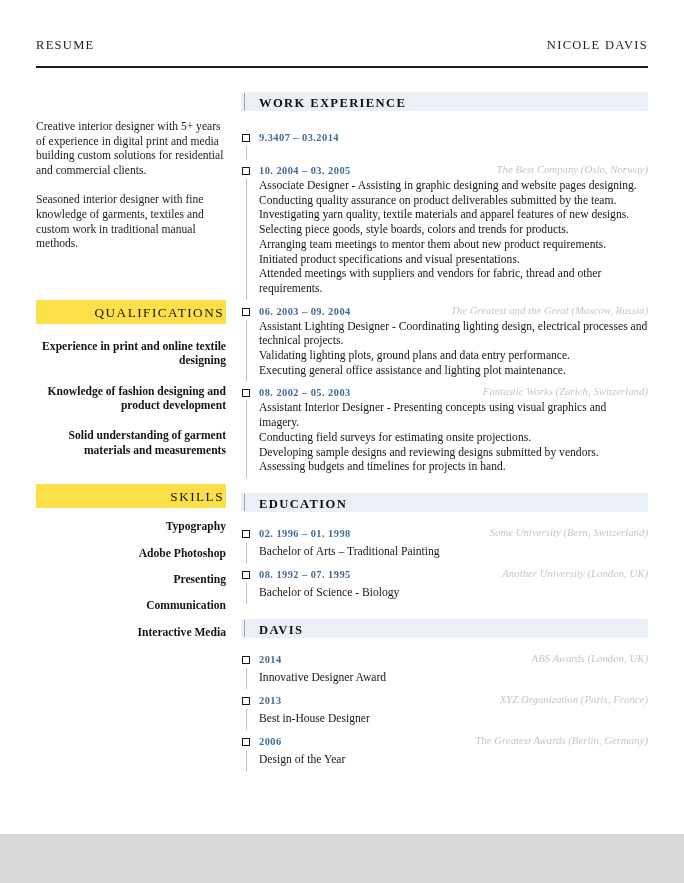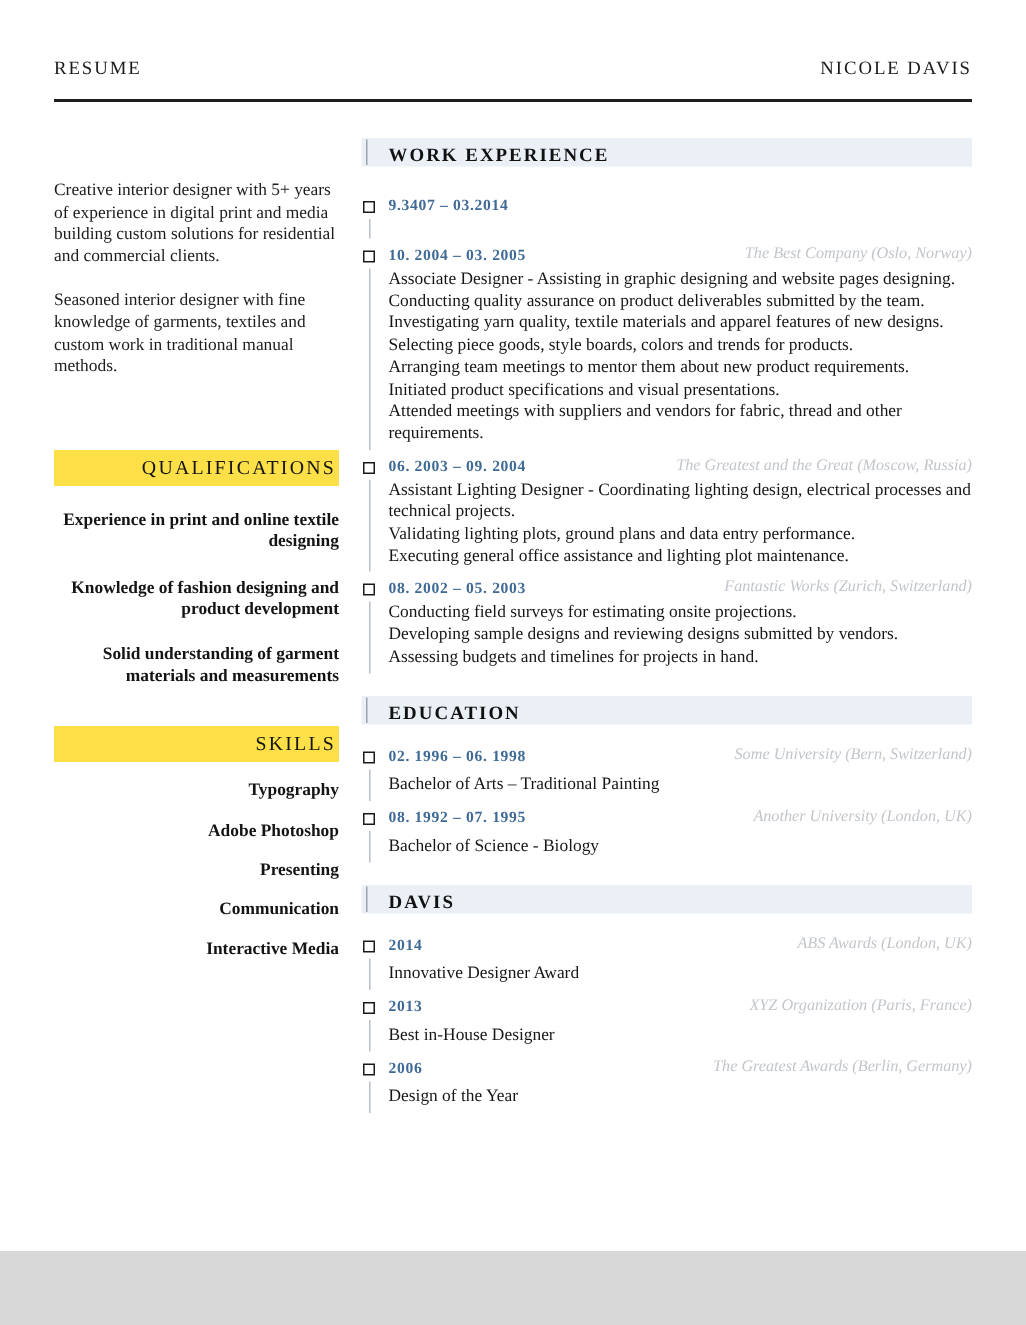--- a/index.html
+++ b/index.html
@@ -272,20 +272,21 @@
         </div>
 
         <div class="entry">
           <span class="marker"></span>
           <span class="vline"></span>
           <div class="entry-head">
             <span class="entry-date">08. 2002 – 05. 2003</span>
             <span class="entry-org">Fantastic Works (Zurich, Switzerland)</span>
           </div>
           <div class="entry-body">
+            <span class="bl">Assistant Interior Designer - Presenting concepts using visual graphics and imagery.</span>
             <span class="bl">Conducting field surveys for estimating onsite projections.</span>
             <span class="bl">Developing sample designs and reviewing designs submitted by vendors.</span>
             <span class="bl">Assessing budgets and timelines for projects in hand.</span>
           </div>
         </div>
 
       </div>
     </div>
 
     <div class="sec-space"></div>
@@ -295,21 +296,21 @@
         <span class="tick"></span>
         <span class="rtitle">EDUCATION</span>
       </div>
       <div class="sec-space-sm"></div>
       <div class="entries">
 
         <div class="entry">
           <span class="marker"></span>
           <span class="vline"></span>
           <div class="entry-head">
-            <span class="entry-date">02. 1996 – 06. 1998</span>
+            <span class="entry-date">02. 1996 – 01. 1998</span>
             <span class="entry-org">Some University (Bern, Switzerland)</span>
           </div>
           <div class="entry-degree">Bachelor of Arts – Traditional Painting</div>
         </div>
 
         <div class="entry">
           <span class="marker"></span>
           <span class="vline"></span>
           <div class="entry-head">
             <span class="entry-date">08. 1992 – 07. 1995</span>

